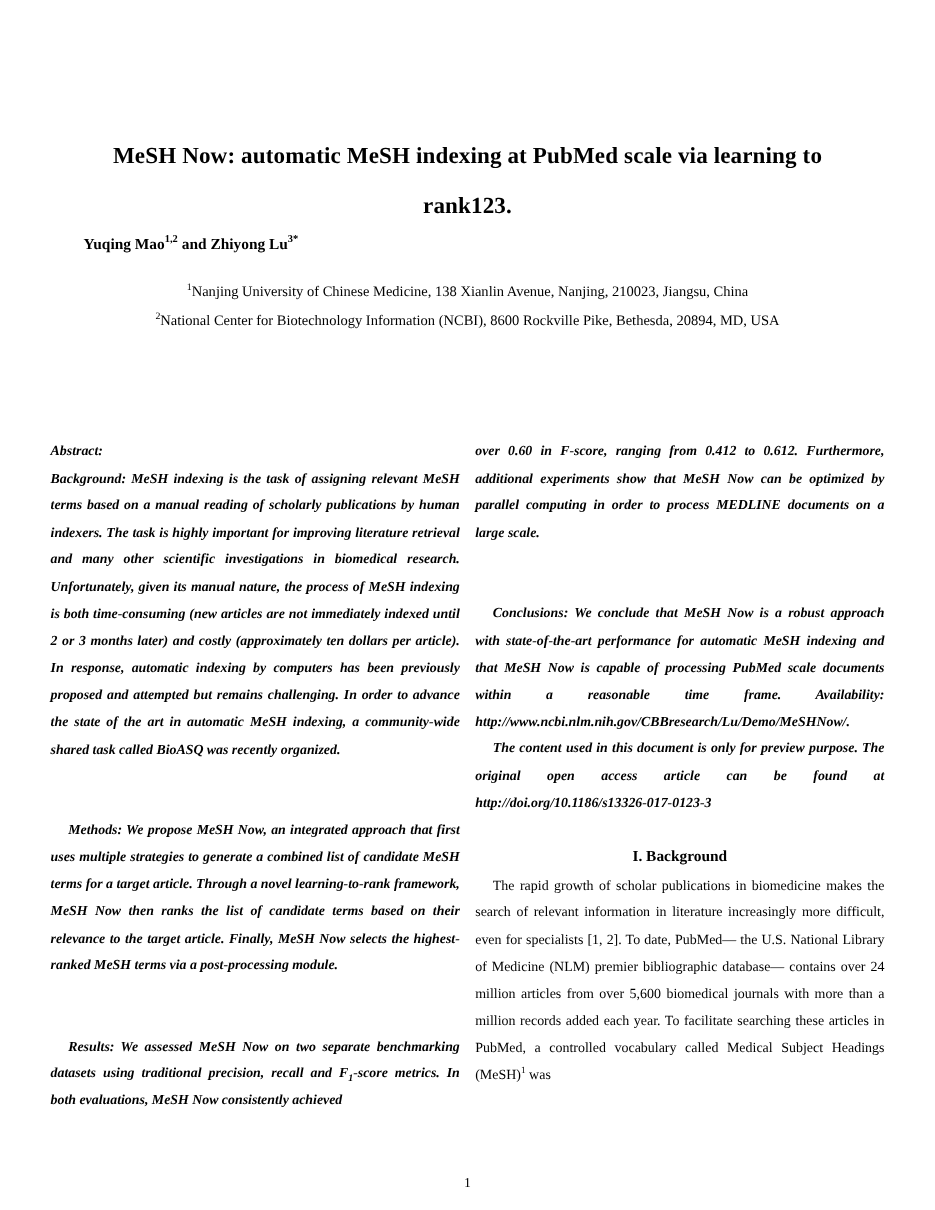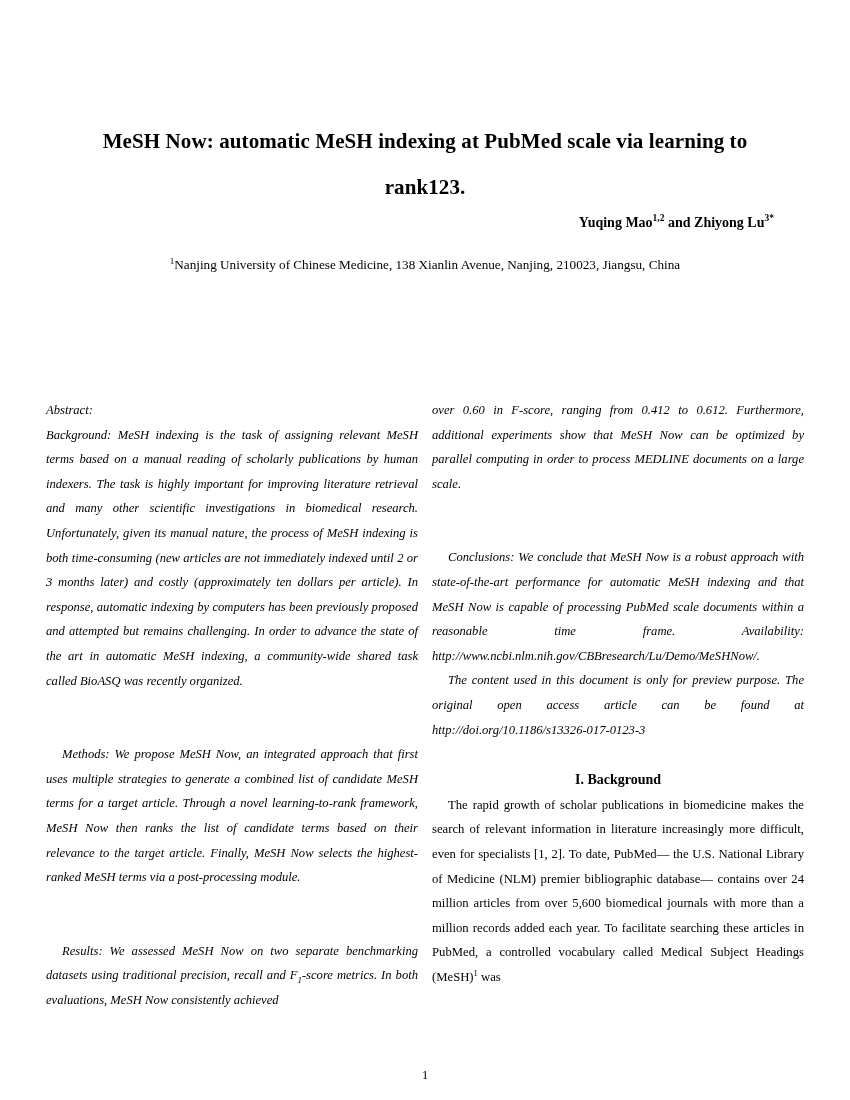--- a/index.html
+++ b/index.html
@@ -36,21 +36,21 @@
     font-weight: bold;
     line-height: 46px;
     letter-spacing: 0.1px;
   }
 
   .authors {
     position: absolute;
     left: 76px;
     top: 215px;
     width: 698px;
-    text-align: right;
+    text-align: left;
     font-size: 14px;
     font-weight: bold;
   }
   .authors sup {
     font-size: 9.5px;
     vertical-align: super;
     line-height: 0;
     font-weight: bold;
   }
 
@@ -80,21 +80,21 @@
     top: 398px;
     width: 372px;
   }
   .col-left  { left: 46px; }
   .col-right { left: 432px; }
 
   .abs {
     font-family: "Liberation Serif", "DejaVu Serif", serif;
     font-size: 12.6px;
     font-style: italic;
-    font-weight: normal;
+    font-weight: bold;
     line-height: 24.6px;
     text-align: justify;
     text-justify: inter-word;
     margin: 0;
   }
   .abs.indent { text-indent: 16px; }
   .abs.gap-lg { margin-top: 49px; }
 
   .abs sub {
     font-size: 9px;
@@ -168,20 +168,21 @@
   <div class="title-block">
     <div class="paper-title">MeSH Now: automatic MeSH indexing at PubMed scale via learning to rank123.</div>
   </div>
 
   <div class="authors">
     <span>Yuqing Mao</span><sup>1,2</sup><span> and </span><span>Zhiyong Lu</span><sup>3*</sup>
   </div>
 
   <div class="affiliations">
     <div class="aff"><sup>1</sup><span>Nanjing University of Chinese Medicine, 138 Xianlin Avenue, Nanjing, 210023, Jiangsu, China</span></div>
+    <div class="aff"><sup>2</sup><span>National Center for Biotechnology Information (NCBI), 8600 Rockville Pike, Bethesda, 20894, MD, USA</span></div>
   </div>
 
   <div class="col col-left">
     <p class="abs">Abstract:</p>
     <p class="abs">Background: MeSH indexing is the task of assigning relevant MeSH terms based on a manual reading of scholarly publications by human indexers. The task is highly important for improving literature retrieval and many other scientific investigations in biomedical research. Unfortunately, given its manual nature, the process of MeSH indexing is both time-consuming (new articles are not immediately indexed until 2 or 3 months later) and costly (approximately ten dollars per article). In response, automatic indexing by computers has been previously proposed and attempted but remains challenging. In order to advance the state of the art in automatic MeSH indexing, a community-wide shared task called BioASQ was recently organized.</p>
     <p class="abs indent gap-lg">Methods: We propose MeSH Now, an integrated approach that first uses multiple strategies to generate a combined list of candidate MeSH terms for a target article. Through a novel learning-to-rank framework, MeSH Now then ranks the list of candidate terms based on their relevance to the target article. Finally, MeSH Now selects the highest-ranked MeSH terms via a post-processing module.</p>
     <p class="abs indent gap-lg"><span>Results: We assessed MeSH Now on two separate benchmarking datasets using traditional precision, recall and F</span><sub>1</sub><span>-score metrics. In both evaluations, MeSH Now consistently achieved</span></p>
   </div>
 
   <div class="col col-right">

